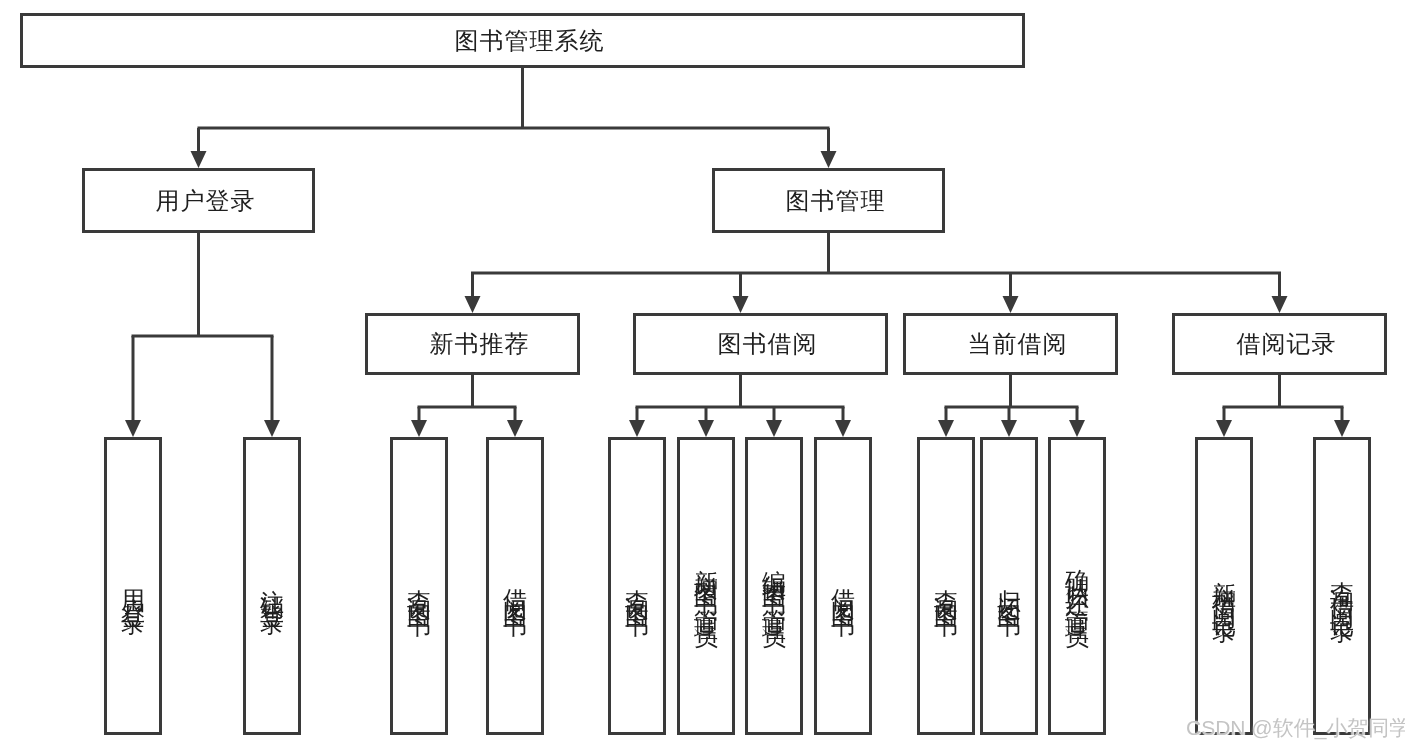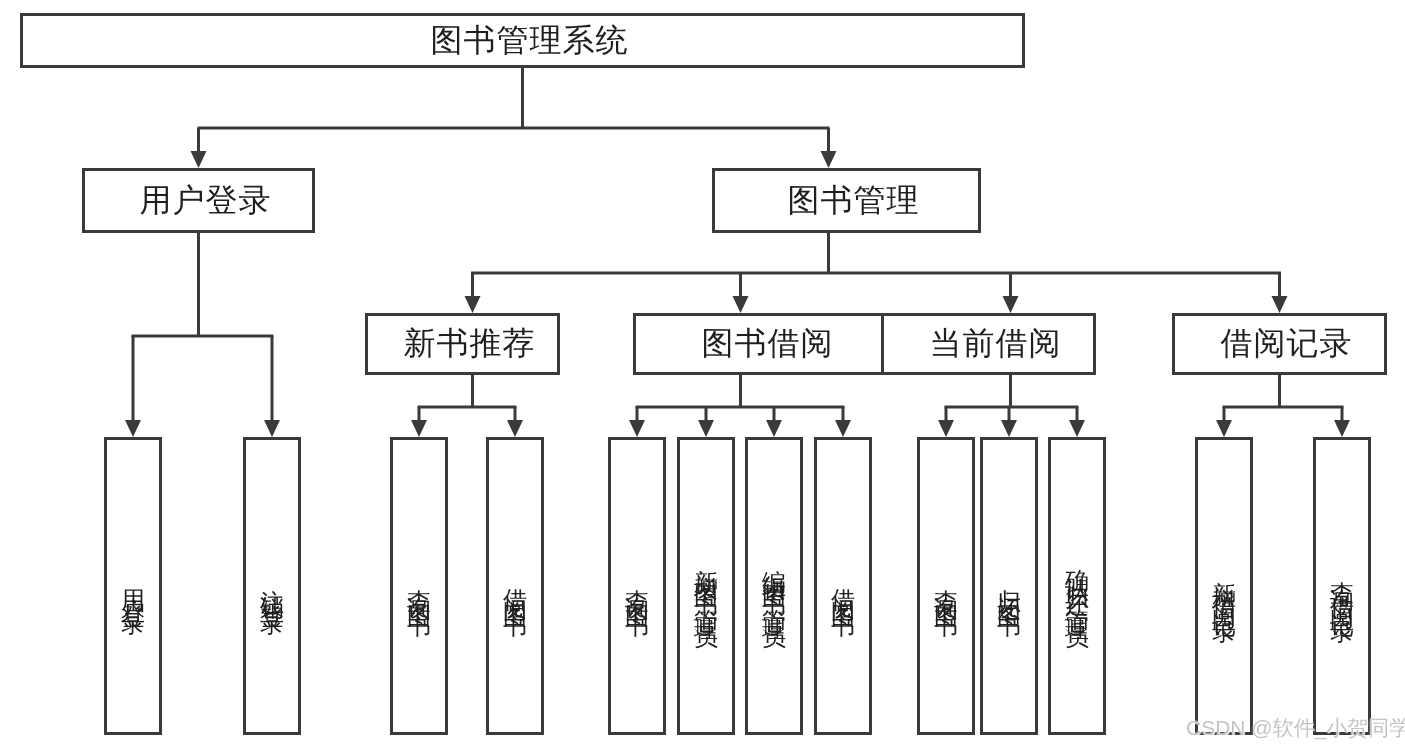--- a/index.html
+++ b/index.html
@@ -23,21 +23,21 @@
   .node {
     position: absolute;
     box-sizing: border-box;
     border: 3px solid #3a3a3a;
     background: #ffffff;
     display: flex;
     align-items: center;
     justify-content: center;
     color: #1f1f1f;
   }
-  .node.h-label { font-size: 32px; letter-spacing: 1px; padding-left: 14px; }
+  .node.h-label { font-size: 24px; letter-spacing: 1px; padding-left: 14px; }
   .node.leaf { font-size: 24px; }
   .node.leaf .v-text {
     writing-mode: vertical-rl;
     text-orientation: mixed;
     letter-spacing: 8px;
     line-height: 1;
     white-space: nowrap;
   }
   .watermark {
     position: absolute;
@@ -109,31 +109,31 @@
       <polygon points="1334,420 1350,420 1342,437" fill="#3a3a3a"></polygon>
     </svg>
 
   <div class="node h-label" style="left:20px; top:13px; width:1005px; height:55px;">
     <span>图书管理系统</span>
   </div>
 
   <div class="node h-label" style="left:82px; top:168px; width:233px; height:65px;">
     <span>用户登录</span>
   </div>
-  <div class="node h-label" style="left:712px; top:168px; width:269px; height:65px;align-items:center;">
+  <div class="node h-label" style="left:712px; top:168px; width:233px; height:65px;align-items:center;">
     <span>图书管理</span>
   </div>
 
-  <div class="node h-label" style="left:365px; top:313px; width:195px; height:62px;">
+  <div class="node h-label" style="left:365px; top:313px; width:215px; height:62px;">
     <span>新书推荐</span>
   </div>
   <div class="node h-label" style="left:633px; top:313px; width:255px; height:62px;">
     <span>图书借阅</span>
   </div>
-  <div class="node h-label" style="left:881px; top:313px; width:215px; height:62px;">
+  <div class="node h-label" style="left:903px; top:313px; width:215px; height:62px;">
     <span>当前借阅</span>
   </div>
   <div class="node h-label" style="left:1172px; top:313px; width:215px; height:62px;">
     <span>借阅记录</span>
   </div>
 
   <div class="node leaf" style="left:104px; top:437px; width:58px; height:298px;">
     <span class="v-text">用户登录</span>
   </div>
   <div class="node leaf" style="left:243px; top:437px; width:58px; height:298px;">

